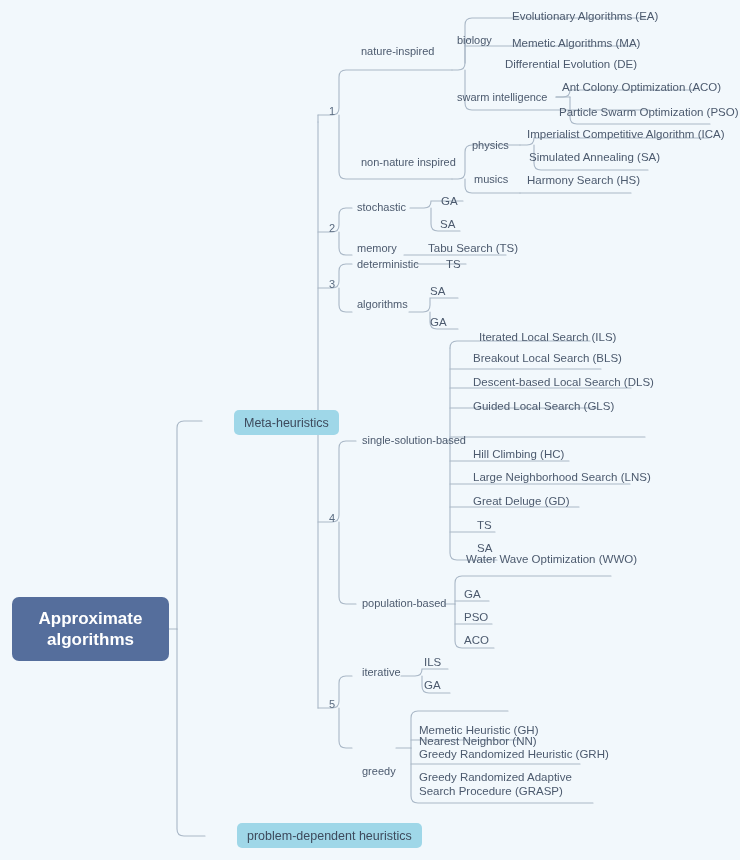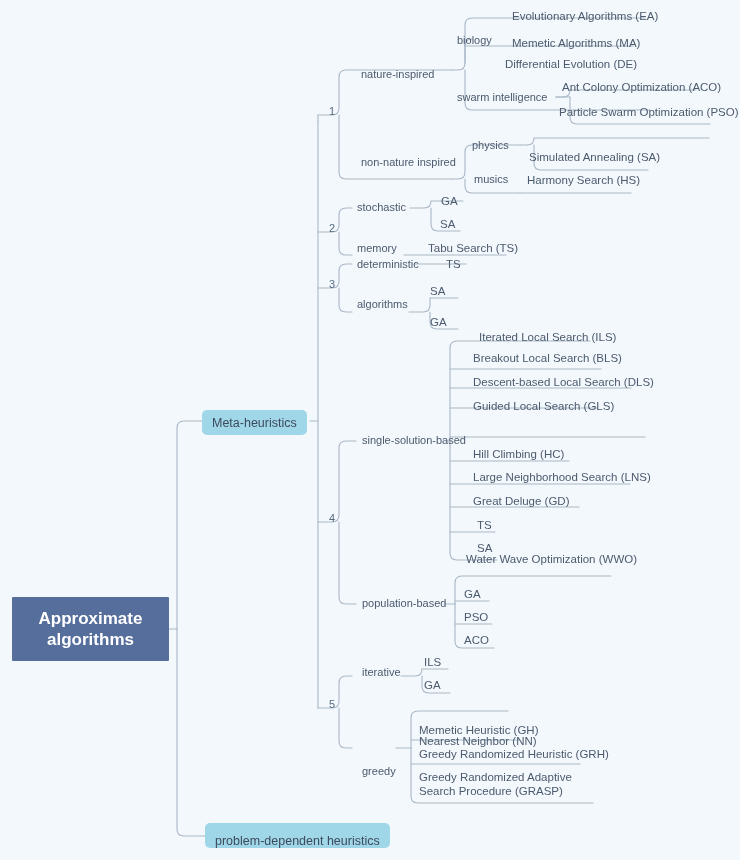--- a/index.html
+++ b/index.html
@@ -9,33 +9,33 @@
     font-family:"Liberation Sans","DejaVu Sans",sans-serif;
     position:relative;overflow:hidden;
   }
   #canvas{position:absolute;left:0;top:0;width:740px;height:860px;}
   svg.links{position:absolute;left:0;top:0;width:740px;height:860px;pointer-events:none;}
   .node{position:absolute;box-sizing:border-box;}
 
   
   .root-node{
     left:12px;top:597px;width:157px;height:64px;
-    background:#556e9c;border-radius:1px;
+    background:#556e9c;border-radius:7px;
     color:#ffffff;font-weight:bold;font-size:17px;line-height:21px;
     display:flex;align-items:center;justify-content:center;text-align:center;
     padding:0 8px;
   }
   
   .lvl1-node{
     background:#9fd7e8;border-radius:5px;color:#3d4a5c;
     font-size:12.5px;display:flex;align-items:center;justify-content:center;
-    padding:0 10px;height:25px;white-space:nowrap;
+    padding:0 10px;height:25px;white-space:nowrap;margin-left:32px;
   }
   #node-meta{left:202px;top:410px;}
-  #node-pdh{left:205px;top:823px;align-items:flex-end;}
+  #node-pdh{left:205px;top:823px;}
 
   
   .lbl{
     position:absolute;color:#4c5a6e;font-size:11px;
     line-height:14px;white-space:nowrap;
   }
   .lbl.num{font-size:11px;color:#5a6b80;}
   
   .leaf{
     position:absolute;color:#4c5a6e;font-size:11.5px;line-height:14px;
@@ -141,32 +141,33 @@
   <div class="node lvl1-node" id="node-pdh">
     <span>problem-dependent heuristics</span>
   </div>
 
   <div class="lbl num" style="left:329px;top:104px">1</div>
   <div class="lbl num" style="left:329px;top:221px">2</div>
   <div class="lbl num" style="left:329px;top:277px">3</div>
   <div class="lbl num" style="left:329px;top:511px">4</div>
   <div class="lbl num" style="left:329px;top:697px">5</div>
 
-  <div class="lbl" style="left:361px;top:67px">nature-inspired</div>
+  <div class="lbl" style="left:361px;top:44px">nature-inspired</div>
   <div class="lbl" style="left:361px;top:155px">non-nature inspired</div>
   <div class="lbl" style="left:457px;top:33px">biology</div>
   <div class="lbl" style="left:457px;top:90px">swarm intelligence</div>
   <div class="lbl" style="left:472px;top:138px">physics</div>
   <div class="lbl" style="left:474px;top:172px">musics</div>
 
   <div class="leaf" style="left:512px;top:9px">Evolutionary Algorithms (EA)</div>
   <div class="leaf" style="left:512px;top:36px">Memetic Algorithms (MA)</div>
   <div class="leaf" style="left:505px;top:57px">Differential Evolution (DE)</div>
   <div class="leaf" style="left:562px;top:80px">Ant Colony Optimization (ACO)</div>
   <div class="leaf" style="left:559px;top:105px">Particle Swarm Optimization (PSO)</div>
+  <div class="leaf" style="left:527px;top:127px">Imperialist Competitive Algorithm (ICA)</div>
   <div class="leaf" style="left:529px;top:150px">Simulated Annealing (SA)</div>
   <div class="leaf" style="left:527px;top:173px">Harmony Search (HS)</div>
 
   <div class="lbl" style="left:357px;top:200px">stochastic</div>
   <div class="lbl" style="left:357px;top:241px">memory</div>
   <div class="leaf" style="left:441px;top:194px">GA</div>
   <div class="leaf" style="left:440px;top:217px">SA</div>
   <div class="leaf" style="left:428px;top:241px">Tabu Search (TS)</div>
 
   <div class="lbl" style="left:357px;top:257px">deterministic</div>

